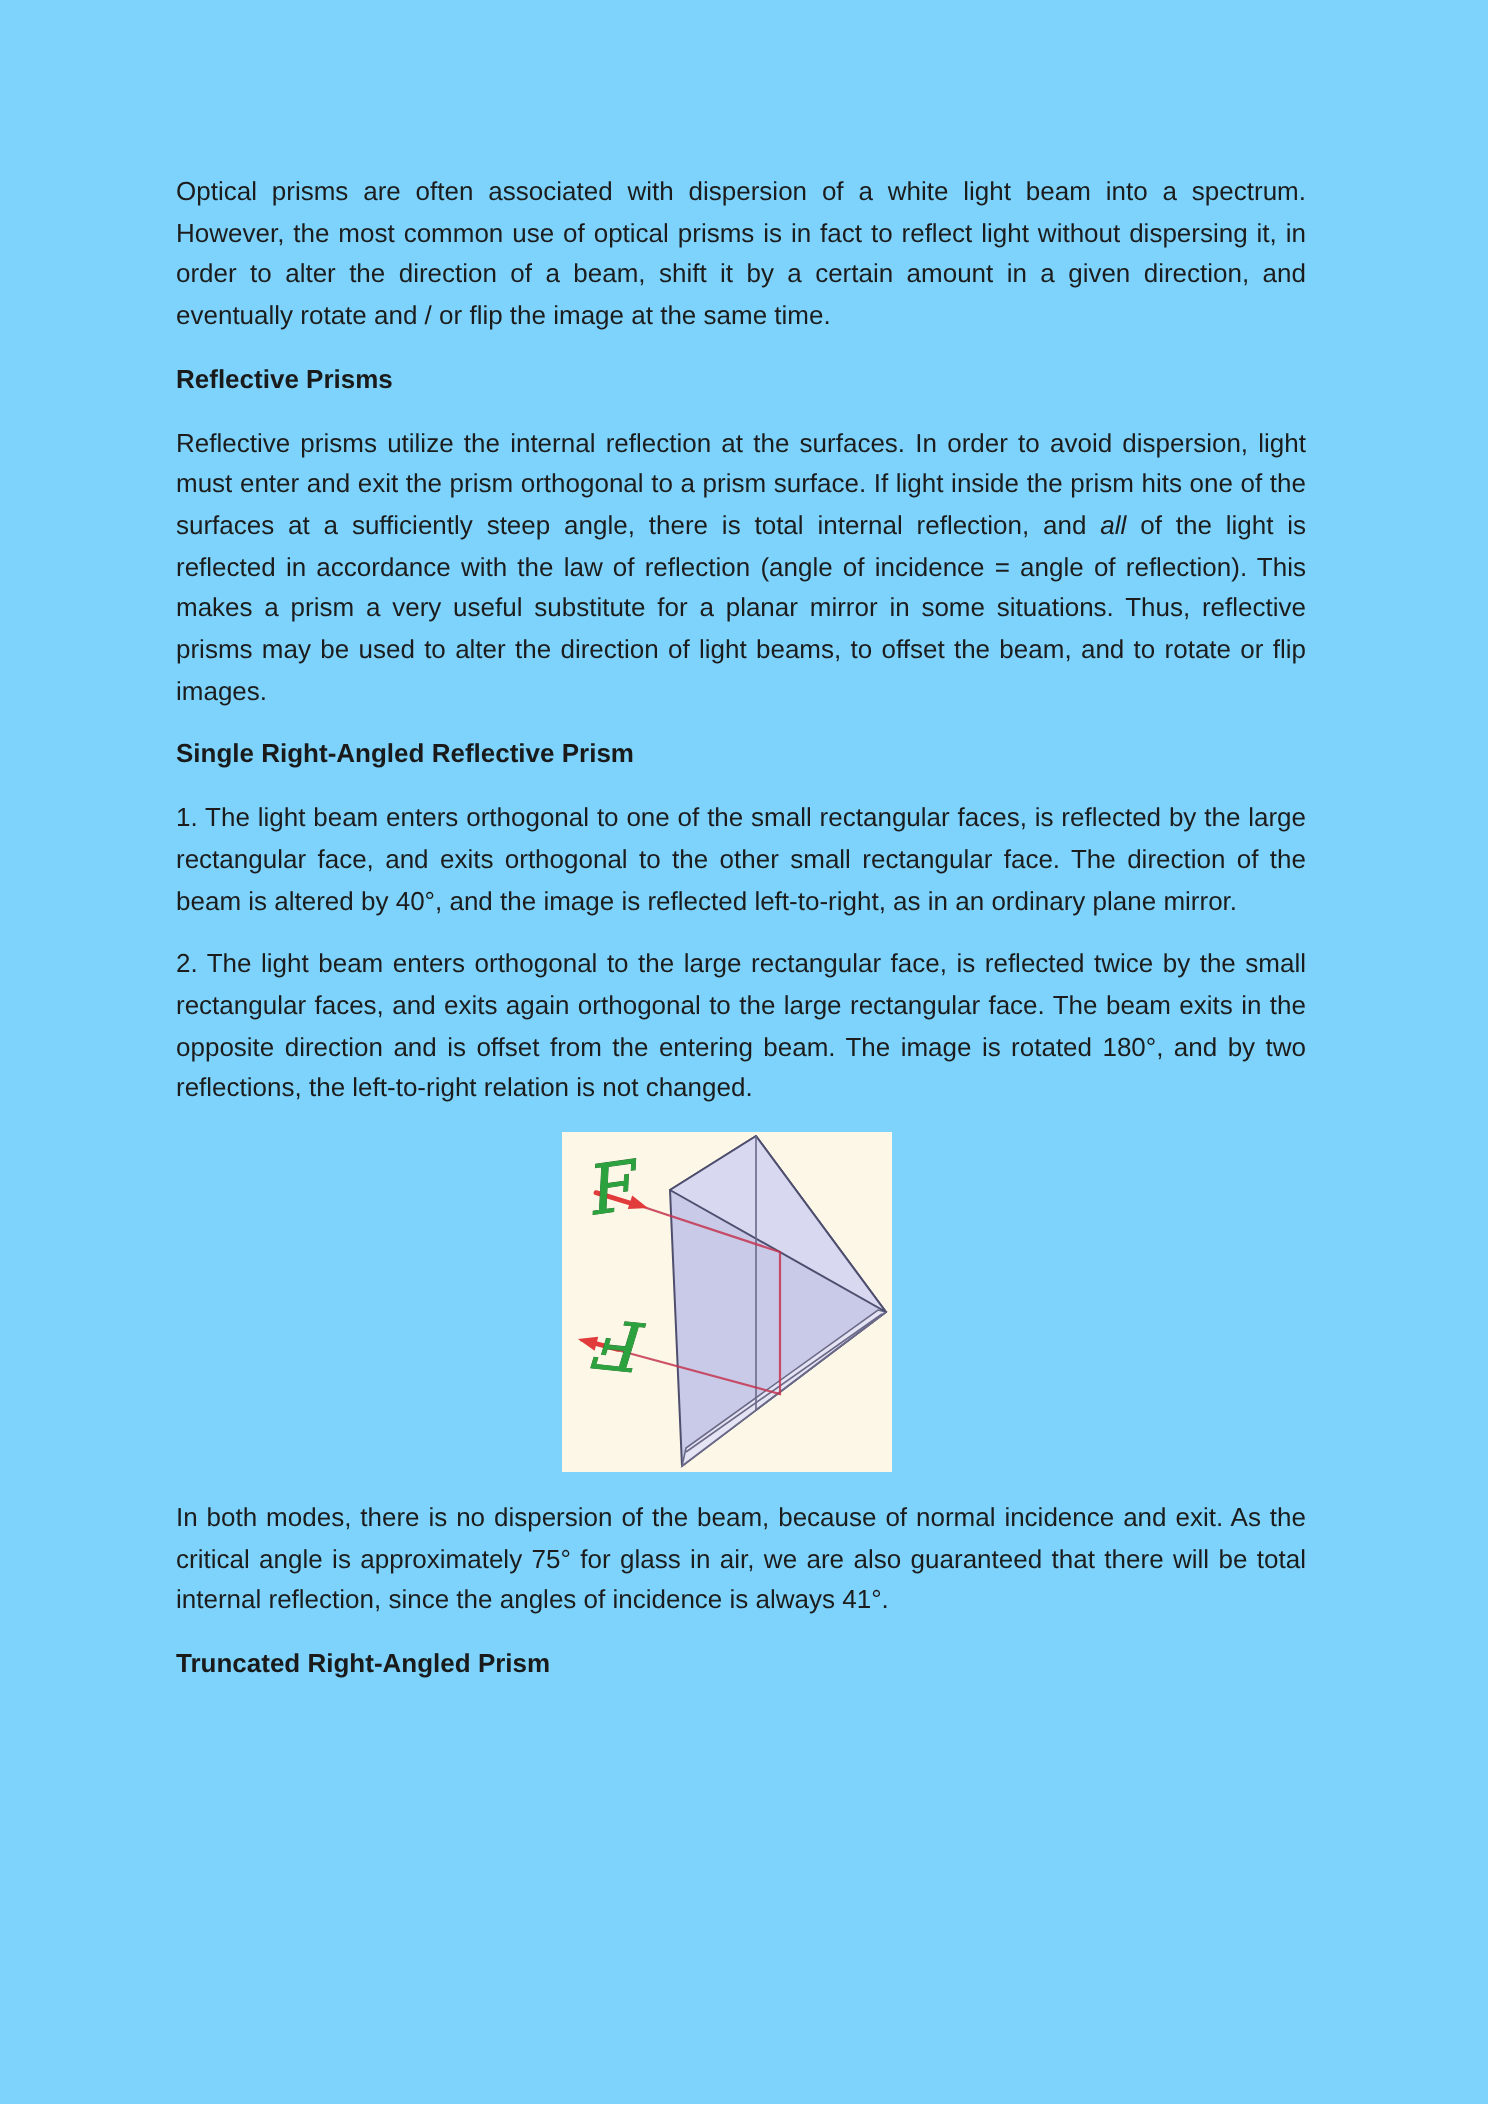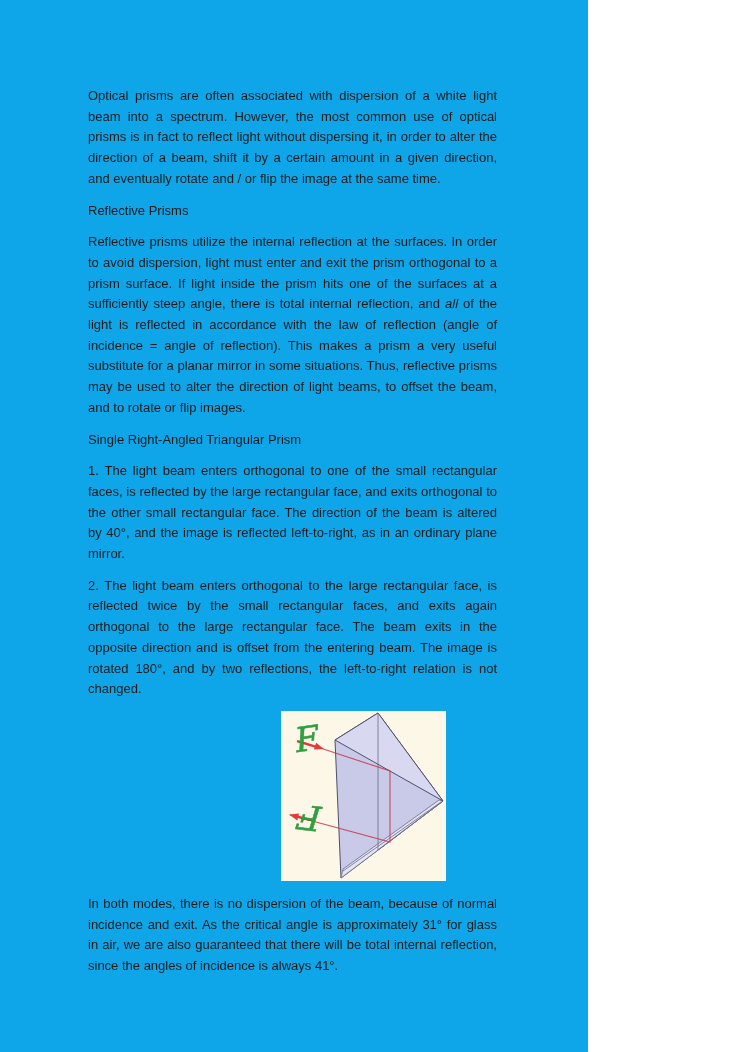--- a/index.html
+++ b/index.html
@@ -1,37 +1,37 @@
 <!DOCTYPE html>
 <html><head>
 <meta charset="utf-8">
 <style>
   html, body { margin: 0; padding: 0; background: #ffffff; }
   .page {
     position: relative;
-    width: 588px;
+    width: 744px;
     height: 1052px;
     box-sizing: border-box;
-    background: #0ea5e9;
+    background: #7dd3fc;
     padding: 86px 91px 0 88px;
     overflow: hidden;
     font-family: "Liberation Sans", sans-serif;
     font-size: 13px;
     line-height: 20.7px;
     color: #1c1c1c;
   }
   .page p {
     margin: 0 0 11px 0;
     text-align: justify;
   }
   .page h2 {
     margin: 0 0 11px 0;
     font-size: 13px;
     line-height: 20.7px;
-    font-weight: 400;
+    font-weight: 700;
     color: #1a1a1a;
   }
   em { font-style: italic; }
   figure.prism-figure {
     margin: 0 0 13px 193px;
     padding: 0;
     width: 165px;
     height: 170px;
   }
   .edge { stroke: #4e4e6e; stroke-width: 1; stroke-linejoin: round; }
@@ -51,21 +51,21 @@
 <body>
 
 <div class="page">
 
   <p>Optical prisms are often associated with dispersion of a white light beam into a spectrum. However, the most common use of optical prisms is in fact to reflect light without dispersing it, in order to alter the direction of a beam, shift it by a certain amount in a given direction, and eventually rotate and / or flip the image at the same time.</p>
 
   <h2>Reflective Prisms</h2>
 
   <p><span>Reflective prisms utilize the internal reflection at the surfaces. In order to avoid dispersion, light must enter and exit the prism orthogonal to a prism surface. If light inside the prism hits one of the surfaces at a sufficiently steep angle, there is total internal reflection, and </span><em>all</em><span> of the light is reflected in accordance with the law of reflection (angle of incidence = angle of reflection). This makes a prism a very useful substitute for a planar mirror in some situations. Thus, reflective prisms may be used to alter the direction of light beams, to offset the beam, and to rotate or flip images.</span></p>
 
-  <h2>Single Right-Angled Triangular Prism</h2>
+  <h2>Single Right-Angled Reflective Prism</h2>
 
 
   <p>1. The light beam enters orthogonal to one of the small rectangular faces, is reflected by the large rectangular face, and exits orthogonal to the other small rectangular face. The direction of the beam is altered by 40°, and the image is reflected left-to-right, as in an ordinary plane mirror.</p>
 
   <p>2. The light beam enters orthogonal to the large rectangular face, is reflected twice by the small rectangular faces, and exits again orthogonal to the large rectangular face. The beam exits in the opposite direction and is offset from the entering beam. The image is rotated 180°, and by two reflections, the left-to-right relation is not changed.</p>
 
   <figure class="prism-figure">
     <svg width="165" height="170" viewBox="0 0 165 170" xmlns="http://www.w3.org/2000/svg">
 
       <rect x="0" y="0" width="165" height="170" fill="#fcf7e6"></rect>
@@ -87,16 +87,17 @@
 
       <line x1="28" y1="108.7" x2="14" y2="105" class="arrow-seg" stroke="#e13b3b"></line>
       <polygon points="8,103.5 18.1,102.4 16.3,109.4" fill="#e13b3b"></polygon>
 
       <text x="14" y="40" class="flabel" transform="rotate(-8 24 26)" fill="#2ca23e">F</text>
 
       <text x="24" y="121" class="flabel" transform="rotate(186 32 108)" fill="#2ca23e">F</text>
     </svg>
   </figure>
 
-  <p>In both modes, there is no dispersion of the beam, because of normal incidence and exit. As the critical angle is approximately 31° for glass in air, we are also guaranteed that there will be total internal reflection, since the angles of incidence is always 41°.</p>
+  <p>In both modes, there is no dispersion of the beam, because of normal incidence and exit. As the critical angle is approximately 75° for glass in air, we are also guaranteed that there will be total internal reflection, since the angles of incidence is always 41°.</p>
 
+  <h2>Truncated Right-Angled Prism</h2>
 
 </div>
 
 </body></html>

